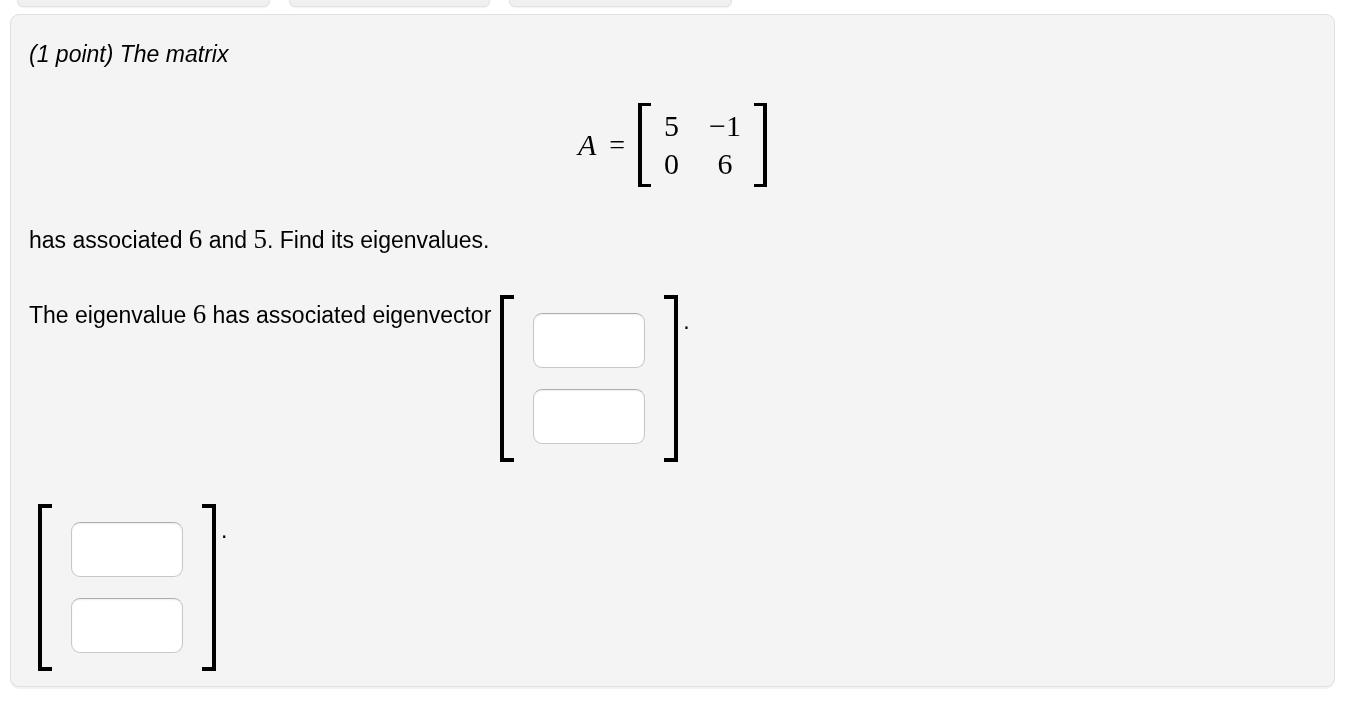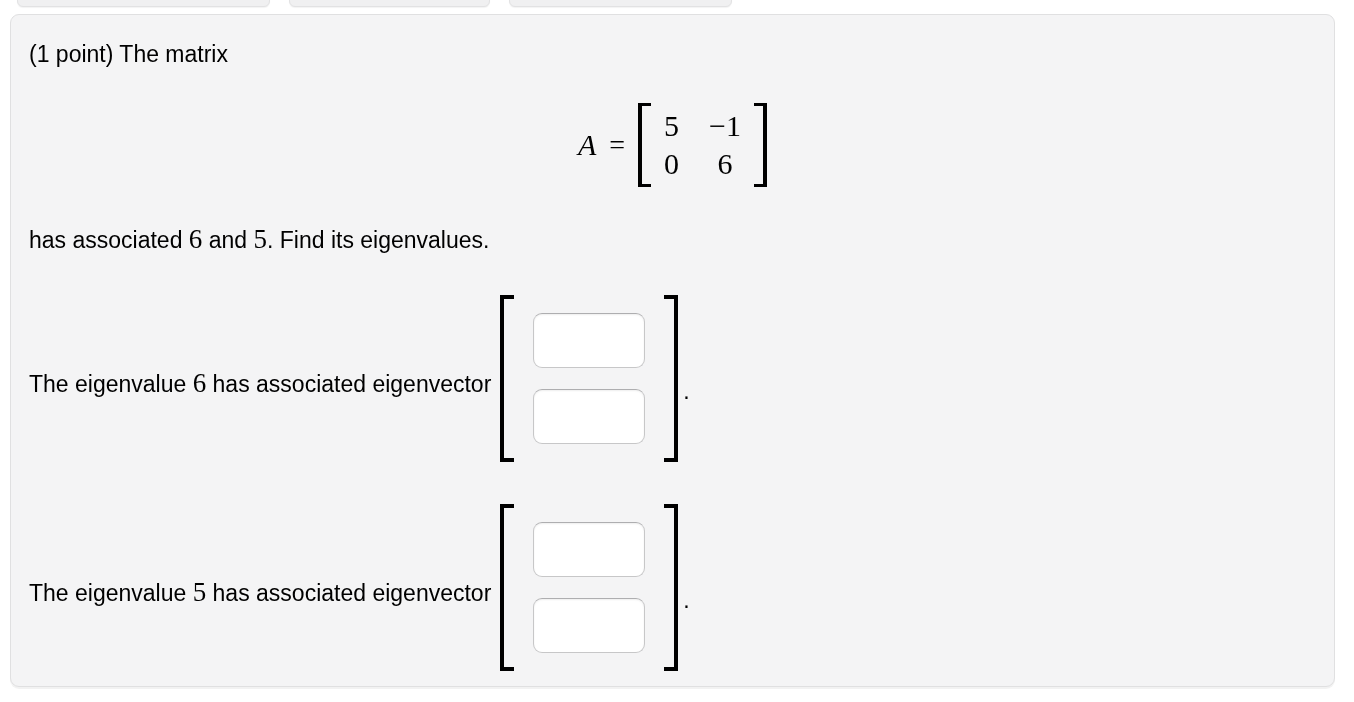--- a/index.html
+++ b/index.html
@@ -31,21 +31,21 @@
     width: 1325px; height: 673px;
     background: #f4f4f5;
     border: 1px solid #e0e0e1;
     border-radius: 9px;
     box-shadow: 0 2px 0 rgba(0,0,0,0.05);
     box-sizing: border-box;
   }
 
   .intro {
     position: absolute; left: 18px; top: 26px;
-    font-size: 23px; line-height: 26px;
+    font-size: 23px; line-height: 26px; font-style: italic;
   }
 
   
   .mathdisplay {
     position: absolute; left: 0; right: 0; top: 88px;
     display: flex; justify-content: center; align-items: center;
     gap: 13px;
     font-family: "Liberation Serif", serif;
   }
   .msym { font-style: italic; font-size: 30px; }
@@ -69,21 +69,21 @@
 
   
   .mnum {
     font-family: "Liberation Serif", serif;
     font-size: 27px; line-height: 1;
   }
 
   
   .part {
     position: absolute; left: 18px;
-    display: flex; align-items: center;
+    display: flex; 
   }
   #part1 { top: 280px; }
   #part2 { top: 489px; }
   .part-text { font-size: 23px; line-height: 1.2; position: relative; top: 6px; white-space: nowrap; }
 
   .vec { display: flex; align-items: stretch; height: 167px; margin-left: 9px; }
   .vbr { width: 14px; border-style: solid; border-color: #000; box-sizing: border-box; }
   .vbr.left  { border-width: 4px 0 4px 4px; }
   .vbr.right { border-width: 4px 4px 4px 0; }
   .vcol {
@@ -143,23 +143,20 @@
       <span class="vcol">
         <input class="entry" type="text" value="" style="">
         <input class="entry" type="text" value="" style="">
       </span>
       <span class="vbr right"></span>
     </span>
     <span class="period">.</span>
   </div>
 
   <div class="part" id="part2">
-    <span class="part-text">
-      <span>The eigenvalue </span><span class="mnum">5</span><span> has associated eigenvector</span>
-    </span>
     <span class="vec">
       <span class="vbr left"></span>
       <span class="vcol">
         <input class="entry" type="text" value="" style="">
         <input class="entry" type="text" value="" style="">
       </span>
       <span class="vbr right"></span>
     </span>
     <span class="period">.</span>
   </div>

